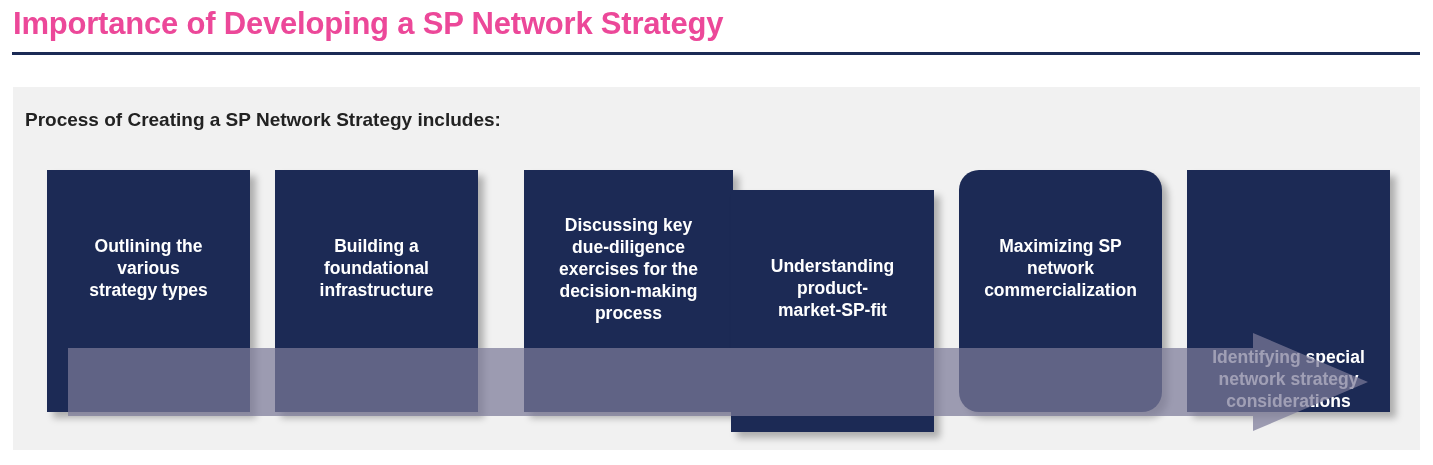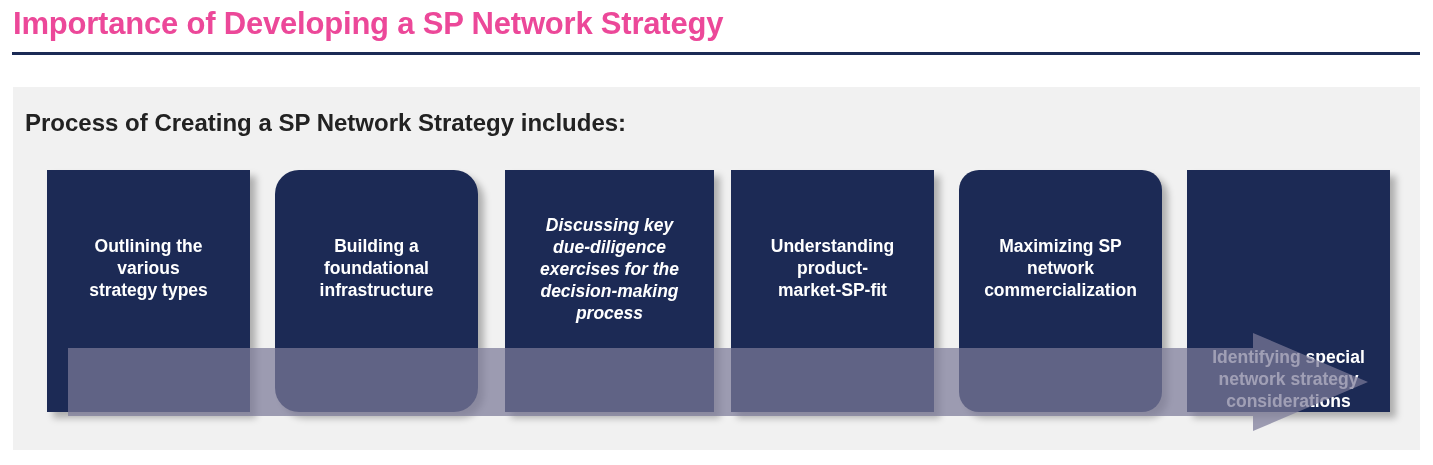--- a/index.html
+++ b/index.html
@@ -42,21 +42,21 @@
     top: 87px;
     width: 1407px;
     height: 363px;
     background: #f1f1f1;
   }
 
   #card-subtitle {
     position: absolute;
     left: 12px;
     top: 22px;
-    font-size: 24px;
+    font-size: 19px;
     font-weight: bold;
     color: #222222;
     white-space: nowrap;
   }
 
   
   #steps-row {
     position: absolute;
     left: 0;
     top: 0;
@@ -81,23 +81,23 @@
     font-size: 17.5px;
     font-weight: bold;
     line-height: 22px;
     text-align: center;
     padding: 0 8px;
     white-space: pre-line;
   }
 
   
   .step-1 { left: 34px;   width: 203px; }
-  .step-2 { left: 262px;  width: 203px; border-radius: 24px; }
-  .step-3 { left: 492px;  width: 209px; font-style: italic; }
-  .step-4 { left: 718px;  width: 203px; }
+  .step-2 { left: 262px;  width: 203px; }
+  .step-3 { left: 511px;  width: 209px; }
+  .step-4 { left: 718px;  width: 203px; margin-top: 20px; }
   .step-5 { left: 946px;  width: 203px; border-radius: 20px; }
   .step-6 { left: 1174px; width: 203px; align-items: flex-end; }
 
   .step-1 .step-label { padding-top: 65px; }
   .step-2 .step-label { padding-top: 65px; }
   .step-3 .step-label { padding-top: 44px; }
   .step-4 .step-label { padding-top: 65px; }
   .step-5 .step-label { padding-top: 65px; }
   .step-6 .step-label { padding-top: 65px; }
 

